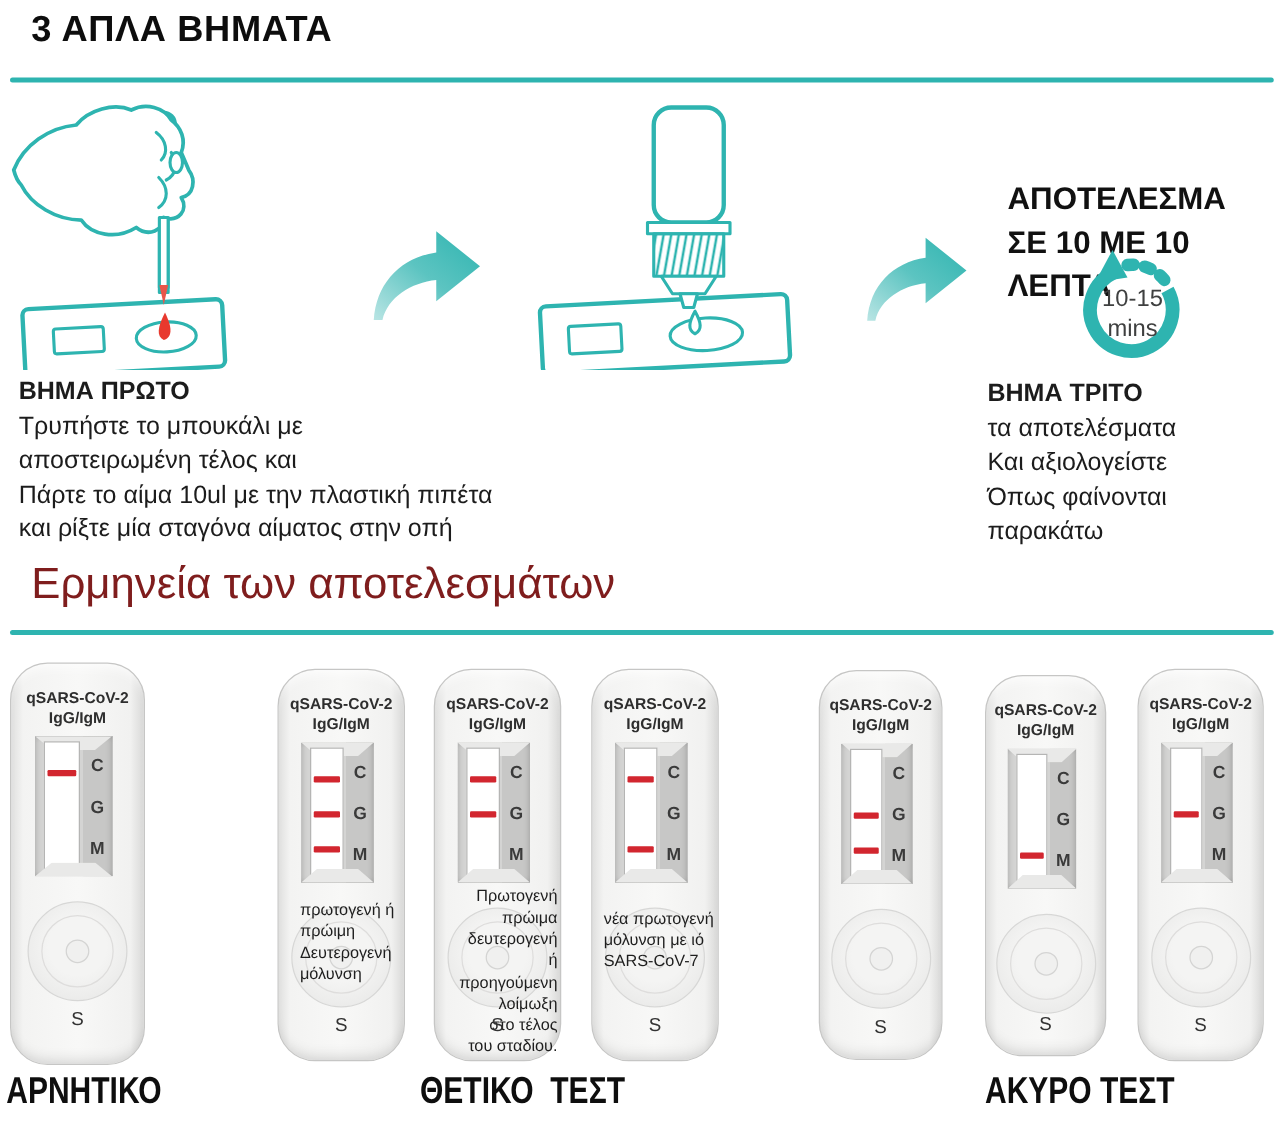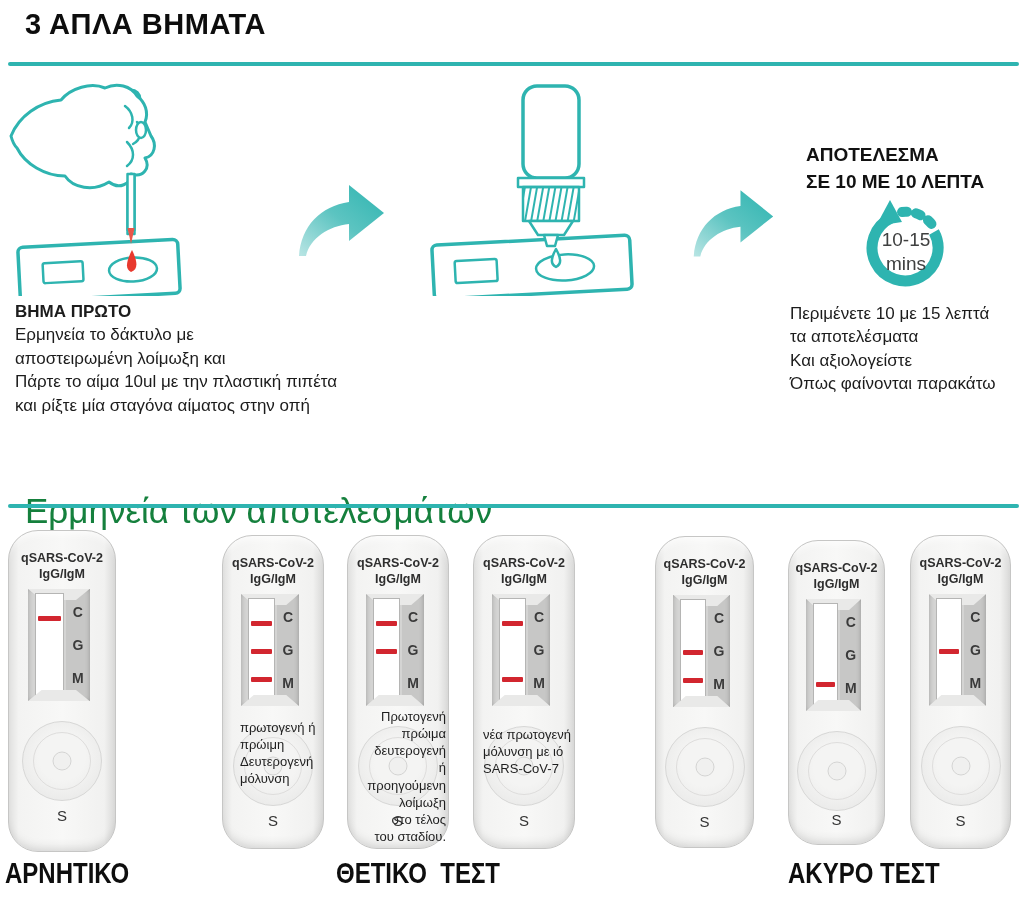--- a/index.html
+++ b/index.html
@@ -6,26 +6,26 @@
   #page{
     position:relative;width:1027px;height:902px;background:#ffffff;overflow:hidden;
     font-family:"Liberation Sans","DejaVu Sans",sans-serif;color:#1c1c1c;border-radius:12px;
   }
   .abs{position:absolute;}
   
   .main-title{left:25px;top:8px;font-size:29px;font-weight:700;color:#0d0d0d;letter-spacing:.5px;}
   .rule{left:8px;right:8px;height:4px;background:#2eb4b0;border-radius:2px;}
   .rule1{top:62px;}
   .rule2{top:504px;}
-  .section-title{left:25px;top:447px;font-size:35px;font-weight:400;color:#15803d;margin-top:44px;}
-  
-  .steptext{font-size:17px;line-height:1.38;color:#1c1c1c;}
+  .section-title{left:25px;top:447px;font-size:35px;font-weight:400;color:#7f1d1d;}
+  
+  .steptext{font-size:20px;line-height:1.38;color:#1c1c1c;}
   .steptext .head{font-weight:700;}
   
-  .result-banner{left:806px;top:142px;font-size:19px;font-weight:700;line-height:1.4;color:#111;}
+  .result-banner{left:806px;top:142px;font-size:25px;font-weight:700;line-height:1.4;color:#111;}
   
   .cassette{
     position:absolute;border:1px solid #c6c6c5;border-radius:30px;
     background:linear-gradient(90deg,#e0e0df 0%,#f3f3f2 9%,#f8f8f7 50%,#f1f1f0 90%,#d9d9d8 100%);
     box-shadow:inset 0 10px 10px -8px rgba(255,255,255,.9), inset 0 -10px 12px -9px rgba(0,0,0,.18);
   }
   .brand{position:absolute;top:19px;left:0;width:100%;text-align:center;
     font-size:12.5px;font-weight:600;color:#2e2e2e;line-height:1.3;}
   .window{position:absolute;left:18%;top:58px;width:58%;height:112px;
     background:linear-gradient(90deg,#d4d4d3 0 62%,#c7c7c6 62% 100%);
@@ -158,27 +158,27 @@
       <text x="51" y="52" text-anchor="middle" font-size="15" font-weight="bold" fill="#3f4040" font-family="Liberation Sans, DejaVu Sans, sans-serif"> </text>
     </svg>
     <div style="position:absolute;left:0;top:30px;width:100px;text-align:center;font-size:19px;font-weight:400;color:#3f4040;line-height:1.25;">
       <div>10-15</div>
       <div>mins</div>
     </div>
   </div>
 
   <div class="abs steptext" style="left:15px;top:300px;width:400px;">
     <div class="head">ΒΗΜΑ ΠΡΩΤΟ</div>
-    <div>Ερμηνεία το δάκτυλο με</div>
-    <div>αποστειρωμένη λοίμωξη και</div>
+    <div>Τρυπήστε το μπουκάλι με</div>
+    <div>αποστειρωμένη τέλος και</div>
     <div>Πάρτε το αίμα 10ul με την πλαστική πιπέτα</div>
     <div>και ρίξτε μία σταγόνα αίματος στην οπή</div>
   </div>
   <div class="abs steptext" style="left:790px;top:302px;width:235px;">
-    <div>Περιμένετε 10 με 15 λεπτά</div>
+    <div class="head">ΒΗΜΑ ΤΡΙΤΟ</div>
     <div>τα αποτελέσματα</div>
     <div>Και αξιολογείστε</div>
     <div>Όπως φαίνονται παρακάτω</div>
   </div>
 
   <div class="abs section-title">Ερμηνεία των αποτελεσμάτων</div>
   <div class="abs rule rule2"></div>
 
   <div class="cassette" style="left:8px;top:530px;width:106px;height:320px;">
     <div class="brand">

